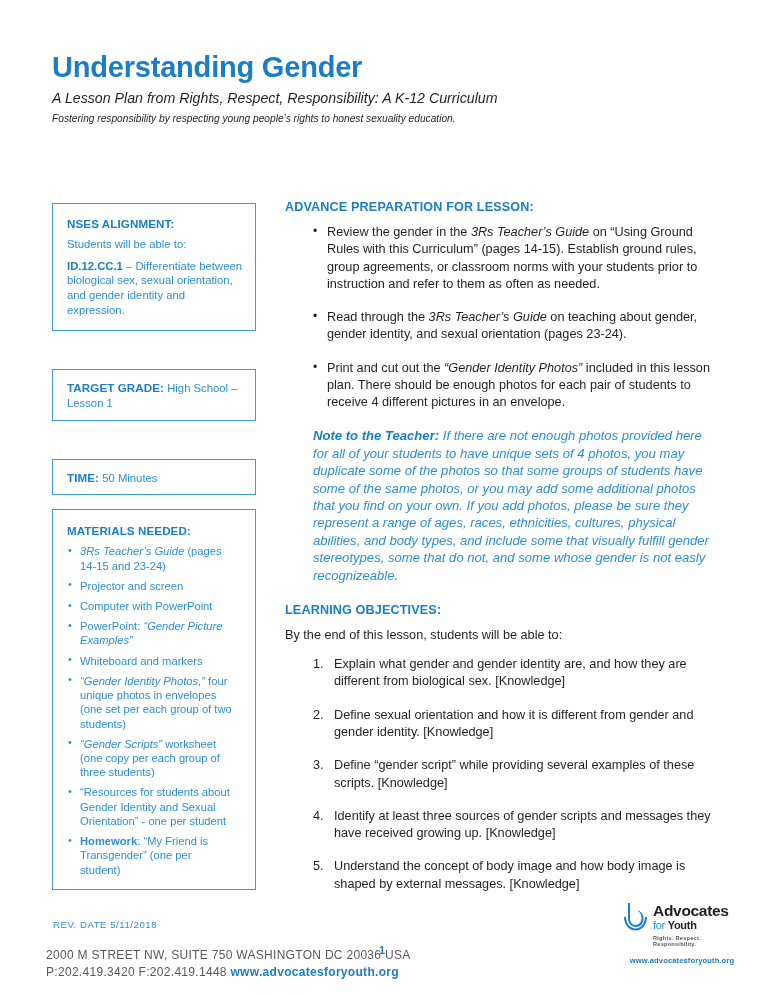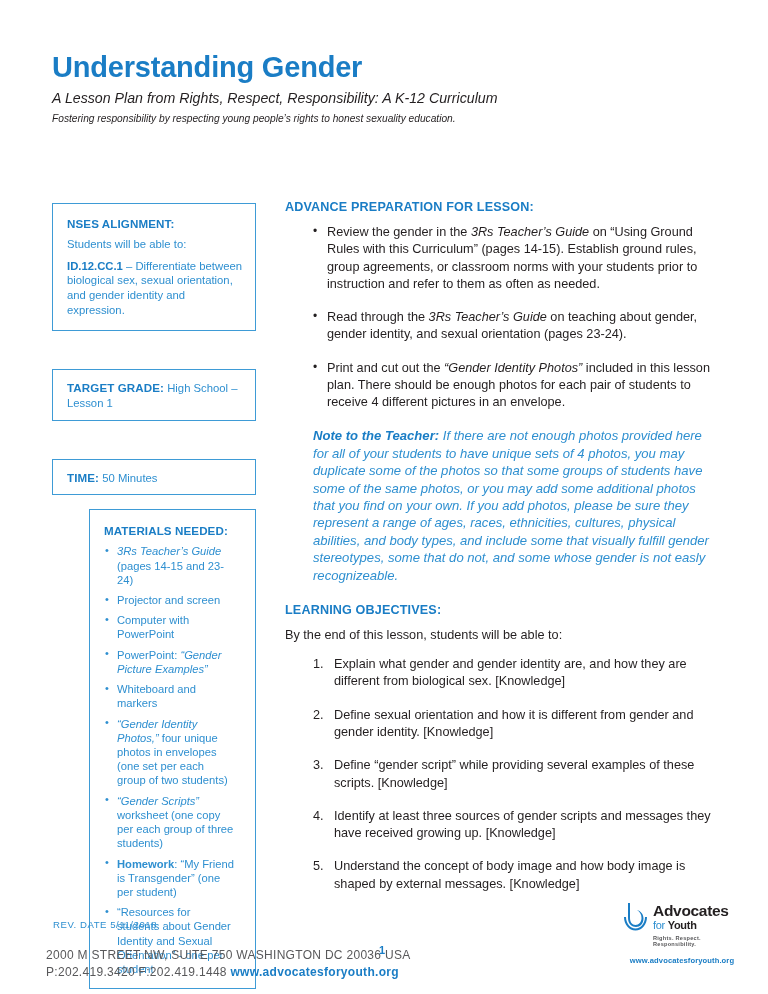--- a/index.html
+++ b/index.html
@@ -72,21 +72,21 @@
   
   .box {
     border: 1.6px solid #3e9bd6;
     box-sizing: border-box;
     padding: 11px 12px 11px 14px;
     margin-bottom: 14px;
     color: #1a7dc5;
   }
   .box.box-nses { padding: 13px 12px 13px 14px; }
   .box.box-tight { padding: 10px 12px 9px 14px; margin-top: 38px; }
-  .box.box-materials { padding: 14px 20px 12px 14px; margin-left: 37px; }
+  .box.box-materials { padding: 14px 20px 12px 14px; }
 
   .box-title {
     font-size: 11.6px;
     font-weight: bold;
     color: #1a7dc5;
     margin: 0 0 7px 0;
     letter-spacing: 0.1px;
   }
   .box-title-inline {
     font-size: 11.6px;
@@ -324,22 +324,22 @@
     <div class="box box-materials">
       <div class="box-title">MATERIALS NEEDED:</div>
       <ul class="mat-list">
         <li><span class="it">3Rs Teacher’s Guide</span><span> (pages 14-15 and 23-24)</span></li>
         <li><span>Projector and screen</span></li>
         <li><span>Computer with PowerPoint</span></li>
         <li><span>PowerPoint: </span><span class="it">“Gender Picture Examples”</span></li>
         <li><span>Whiteboard and markers</span></li>
         <li><span class="it">“Gender Identity Photos,”</span><span> four unique photos in envelopes (one set per each group of two students)</span></li>
         <li><span class="it">“Gender Scripts”</span><span> worksheet (one copy per each group of three students)</span></li>
+        <li><span>“Resources for students about Gender Identity and Sexual Orientation” - one per student</span></li>
         <li><span class="bd">Homework</span><span>: “My Friend is Transgender” (one per student)</span></li>
-        <li><span>“Resources for students about Gender Identity and Sexual Orientation” - one per student</span></li>
       </ul>
     </div>
 
   </div>
 
   <div class="col-right">
 
     <div class="section-head">ADVANCE PREPARATION FOR LESSON:</div>
 
     <ul class="prep-list">

